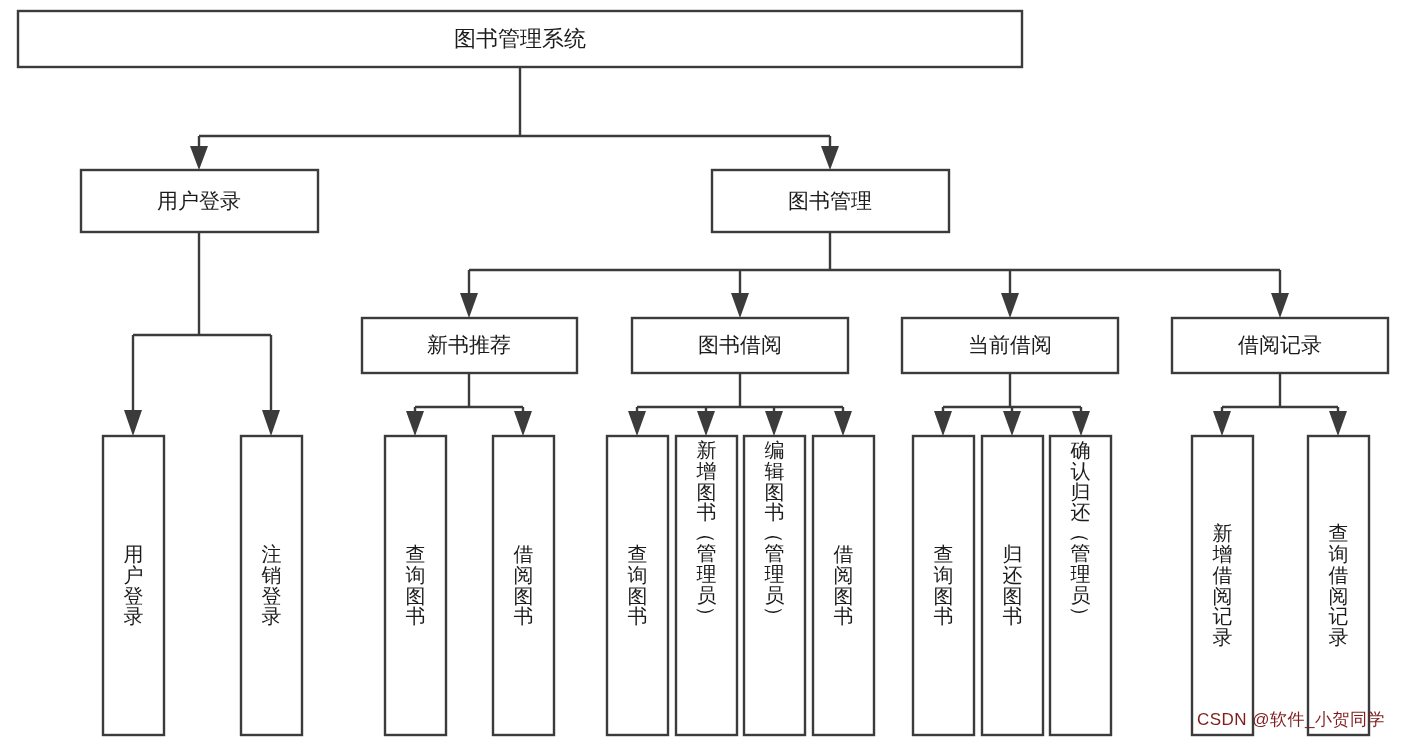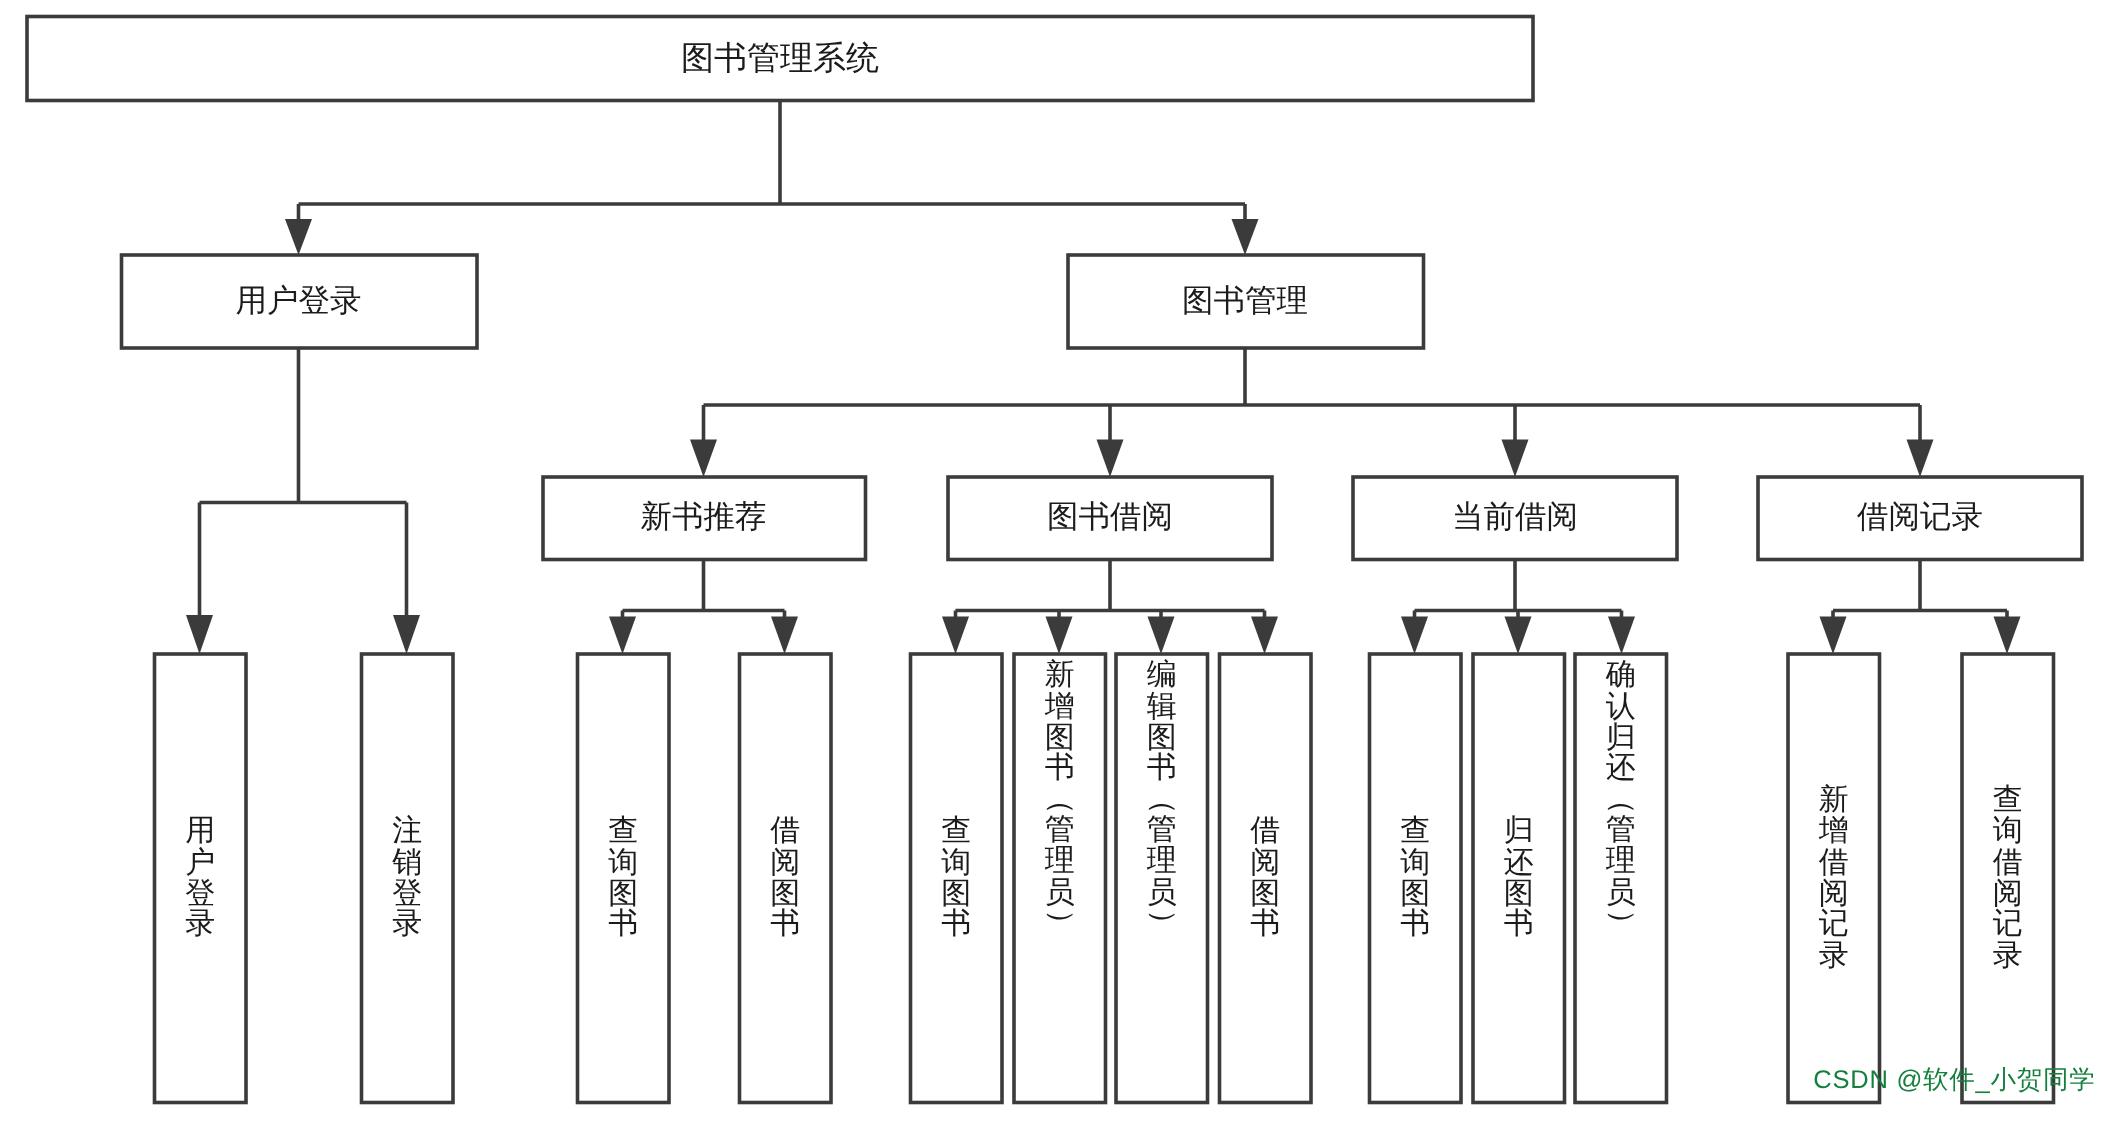--- a/index.html
+++ b/index.html
@@ -75,25 +75,25 @@
   }
   .leaf-label span {
     display: block;
   }
   .leaf-label span.paren {
     transform: rotate(90deg);
     line-height: 1.0em;
   }
   .watermark {
     position: absolute;
-    right: 8px;
+    right: 20px;
     bottom: 4px;
     font-family: "Liberation Sans", "DejaVu Sans", sans-serif;
     font-size: 17px;
-    color: #15803d;
+    color: #7f1d1d;
     letter-spacing: 0.5px;
     user-select: none;
   }
 </style>
 </head>
 <body>
 
 <div id="diagram-root">
 
   <svg id="flow" viewBox="0 0 1405 747">

